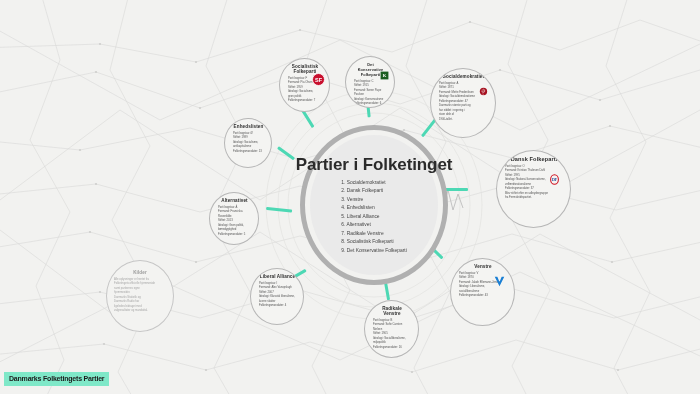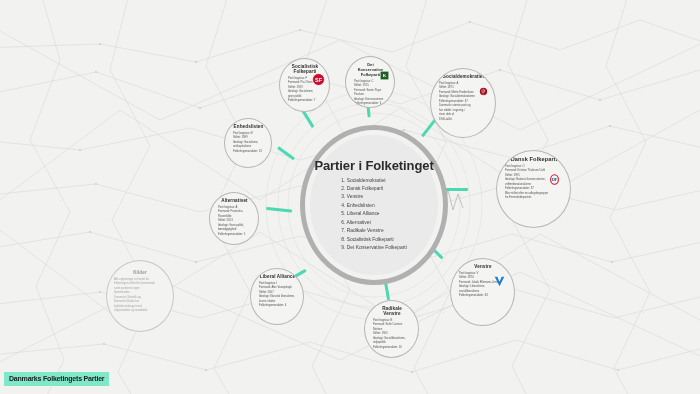--- a/index.html
+++ b/index.html
@@ -49,21 +49,21 @@
     border-radius: 50%;
     background: #eaeaea;
     display: flex;
     flex-direction: column;
     align-items: center;
     justify-content: center;
     padding: 4px 6px;
     box-sizing: border-box;
   }
   .center-title {
-    font-size: 13px;
+    font-size: 17px;
     font-weight: bold;
     color: #2b2b2b;
     letter-spacing: -0.1px;
     margin-bottom: 4px;
     text-align: center;
     white-space: nowrap;
   }
   .center-list {
     margin: 0;
     padding: 0;

